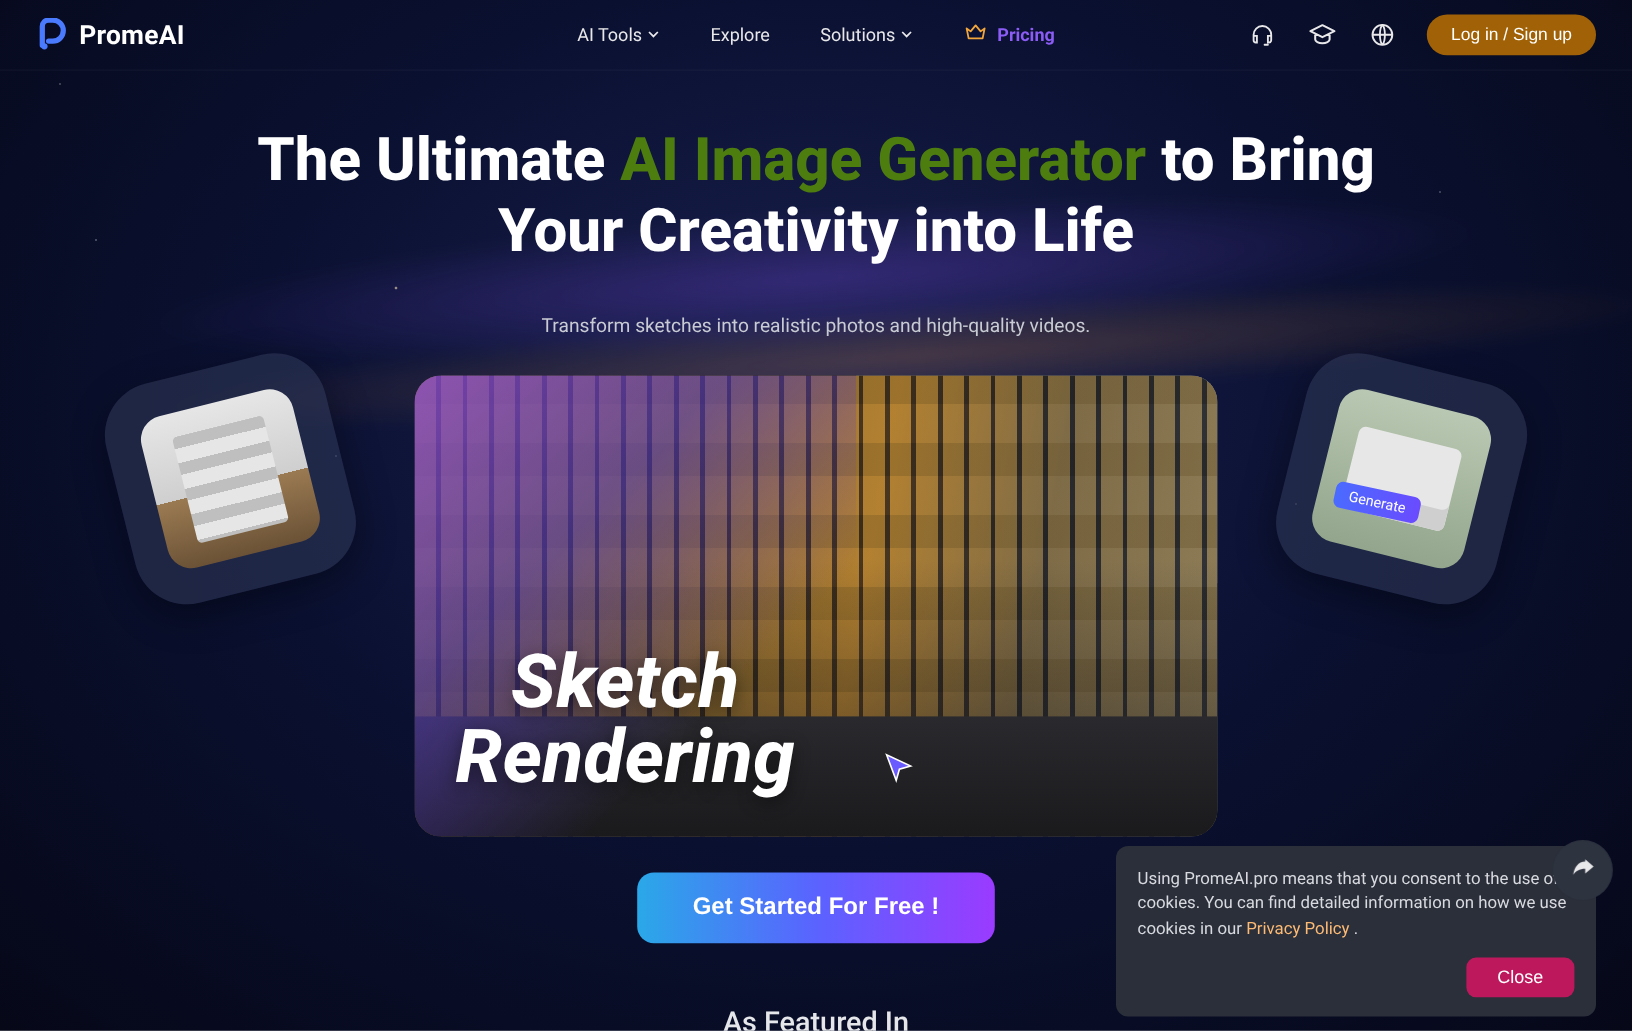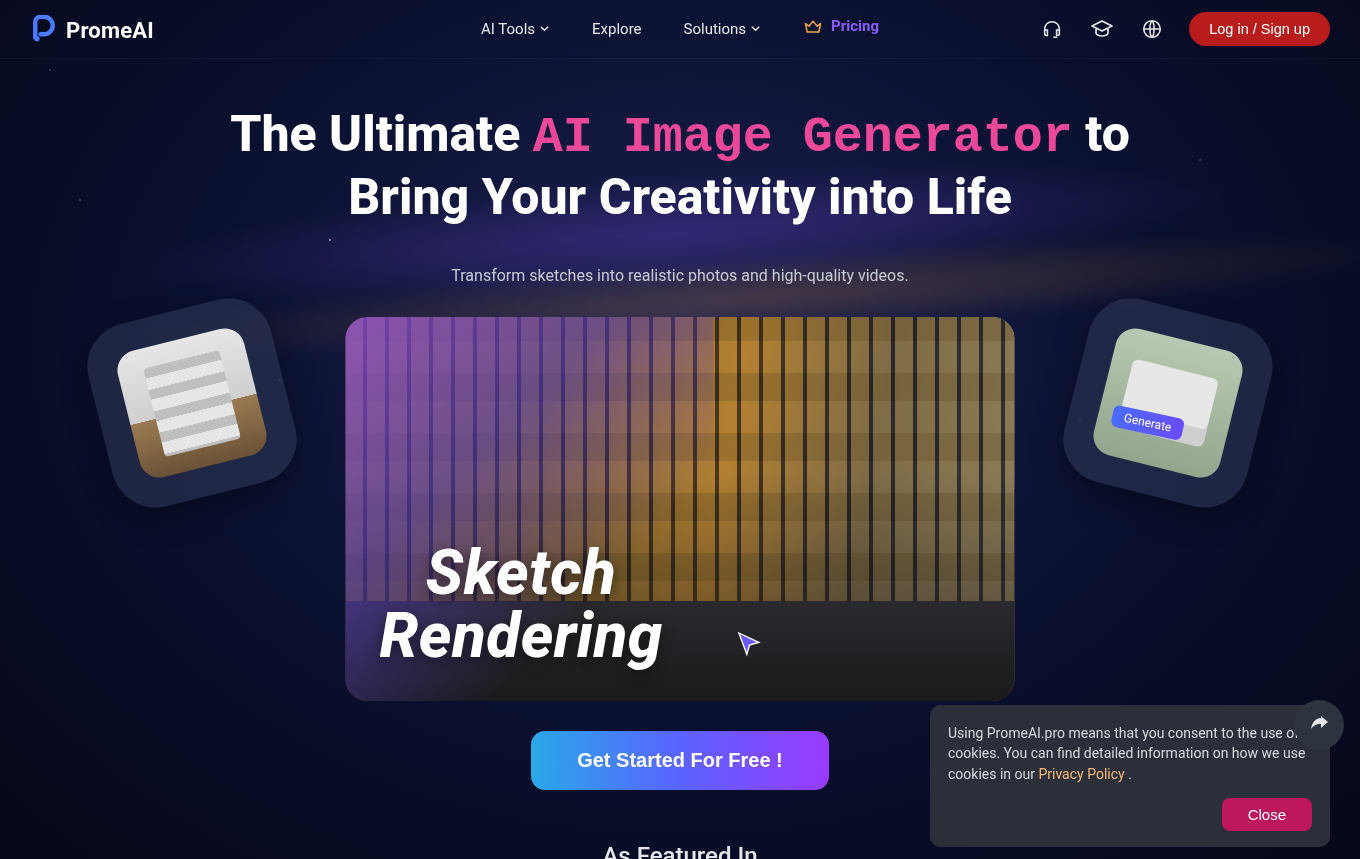--- a/index.html
+++ b/index.html
@@ -57,41 +57,41 @@
 .logo-text { font-size: 22px; font-weight: 700; letter-spacing: .2px; }
 .nav-center {
   position: absolute;
   left: 50%;
   transform: translateX(-50%);
   display: flex;
   align-items: center;
   gap: 42px;
 }
 .nav-item {
-  display: inline-flex; align-items: flex-start; gap: 4px;
+  display: inline-flex; align-items: center; gap: 4px;
   font-size: 15px; color: #e8e8ea; cursor: pointer;
 }
 .nav-item.pricing { color: #8b5cf6; gap: 8px; font-weight: bold; }
 .chev { display:inline-block; }
 .nav-right { margin-left: auto; display: flex; align-items: center; gap: 24px; }
 .icon-btn { width: 26px; height: 26px; display: inline-flex; align-items: center; justify-content: center; cursor: pointer; color:#e8e8ea; }
 .login-btn {
-  background: #b91c1c;
+  background: #a16207;
   color: #fff;
   border: none;
   padding: 9px 20px;
   border-radius: 18px;
   font-size: 14.5px;
   cursor: pointer;
 }
 
 
 .hero { text-align: center; padding: 46px 20px 0; position: relative; z-index: 5; }
 .hero-title { font-size: 50px; font-weight: 800; line-height: 1.17; max-width: 960px; margin: 0 auto; }
-.hero-title .hl { color: #ec4899; font-family: Liberation Mono, monospace; }
+.hero-title .hl { color: #4d7c0f; }
 .hero-sub { margin-top: 40px; font-size: 16px; color: #c8cbd3; }
 
 
 .stage { position: relative; margin: 32px auto 0; width: 100%; max-width: 1360px; height: 384px; }
 .center-img {
   position: absolute;
   left: 50%; top: 0;
   transform: translateX(-50%);
   width: 669px; height: 384px;
   border-radius: 22px;

